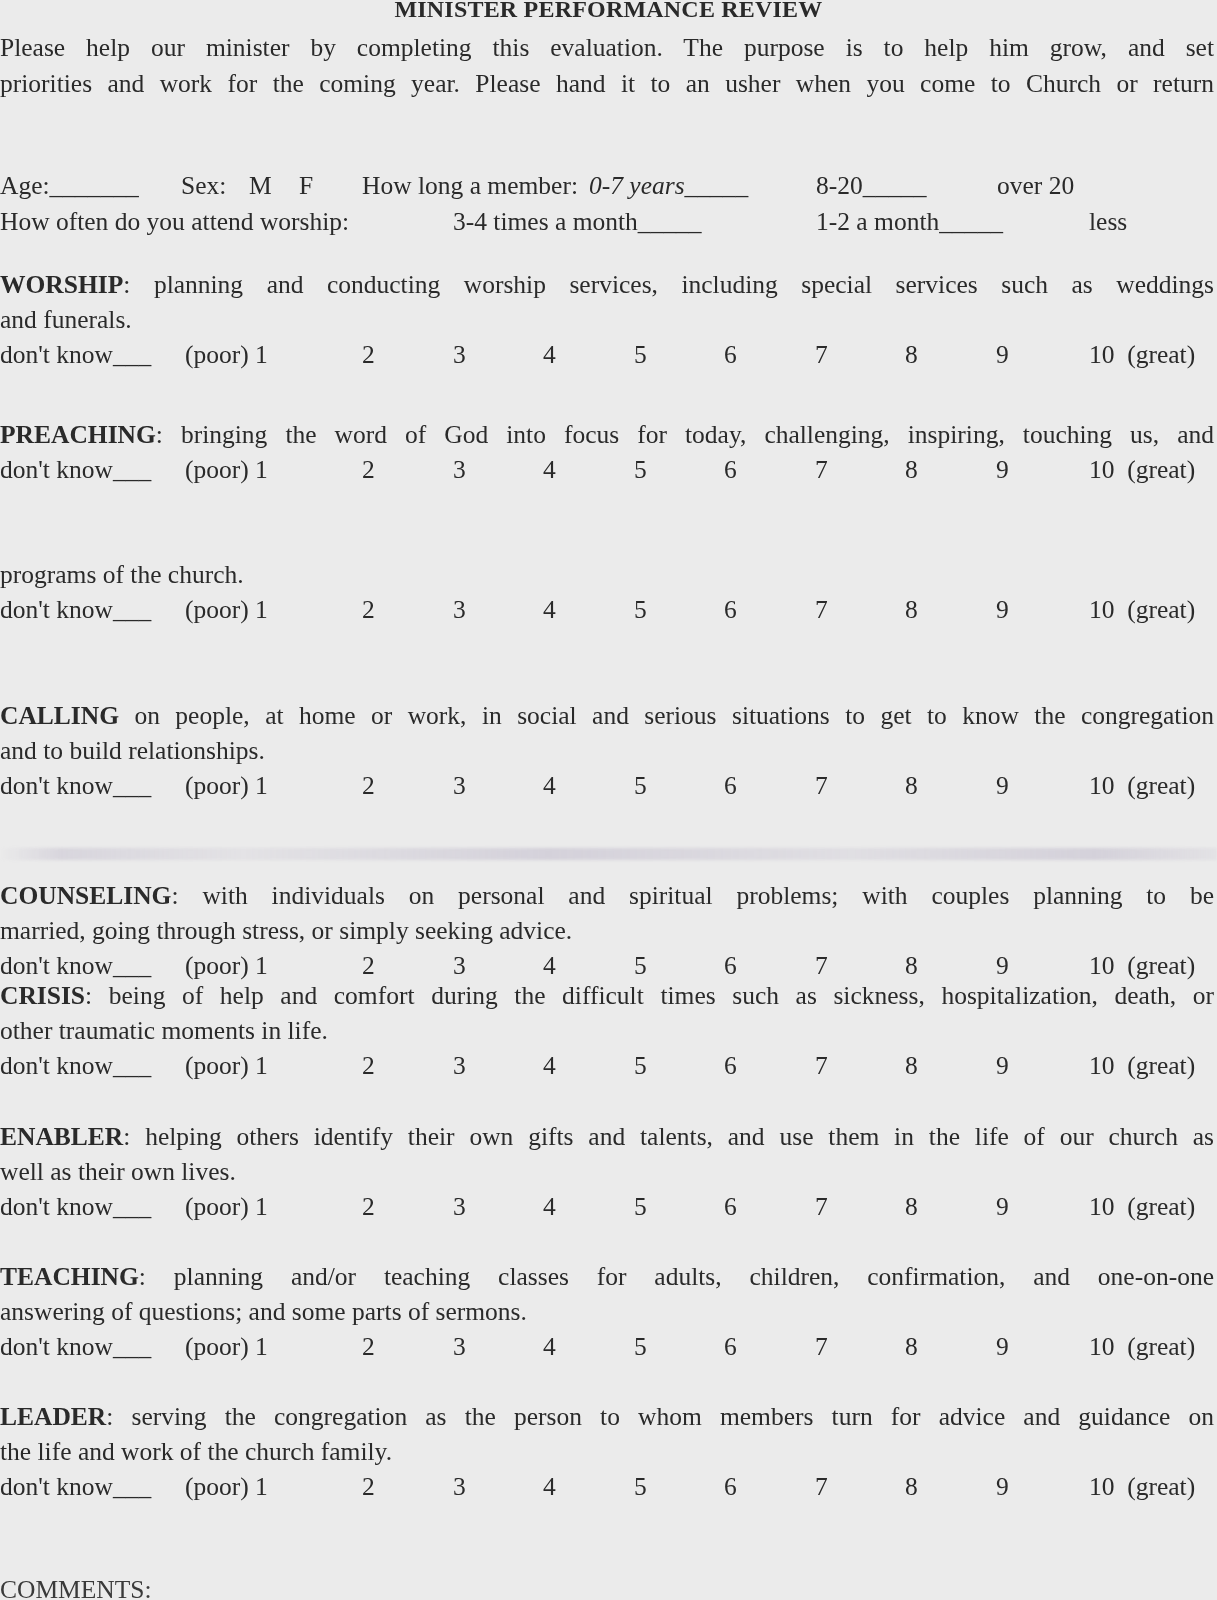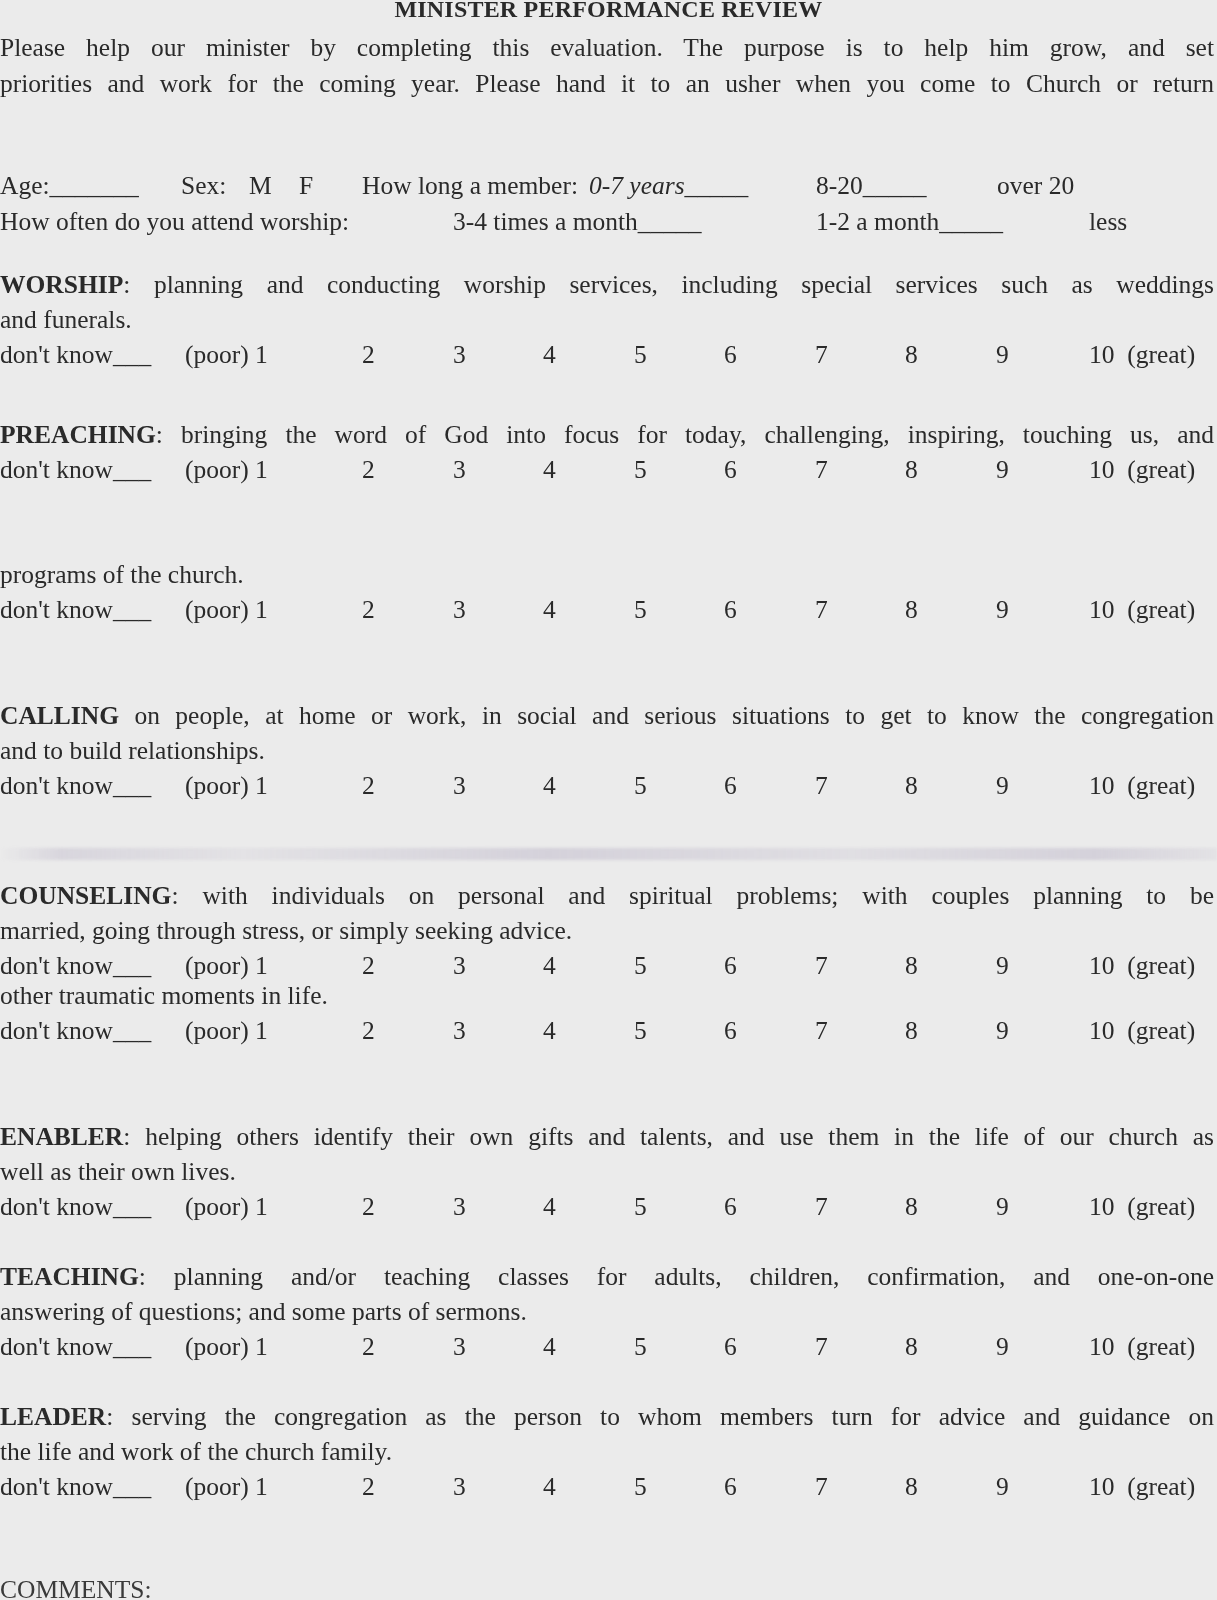--- a/index.html
+++ b/index.html
@@ -239,20 +239,21 @@
       <span style="left:724px;">6</span>
       <span style="left:815px;">7</span>
       <span style="left:905px;">8</span>
       <span style="left:996px;">9</span>
       <span style="left:1089px;">10  (great)</span>
     </div>
   </div>
 
   <div class="section" style="top:978px;">
     <div class="desc">
+      <span class="l1"><span class="name">CRISIS</span><span>: being of help and comfort during the difficult times such as sickness, hospitalization, death, or</span></span>
       <span class="l2">other traumatic moments in life.</span>
     </div>
     <div class="rating">
       <span style="left:0;">don't know___</span>
       <span style="left:185px;">(poor) 1</span>
       <span style="left:362px;">2</span>
       <span style="left:453px;">3</span>
       <span style="left:543px;">4</span>
       <span style="left:634px;">5</span>
       <span style="left:724px;">6</span>

